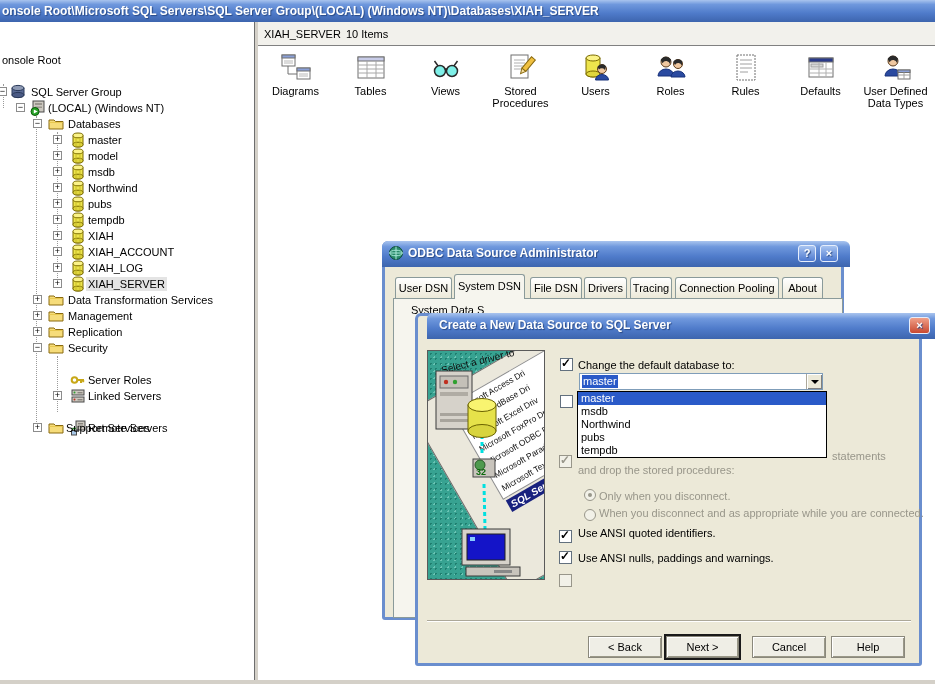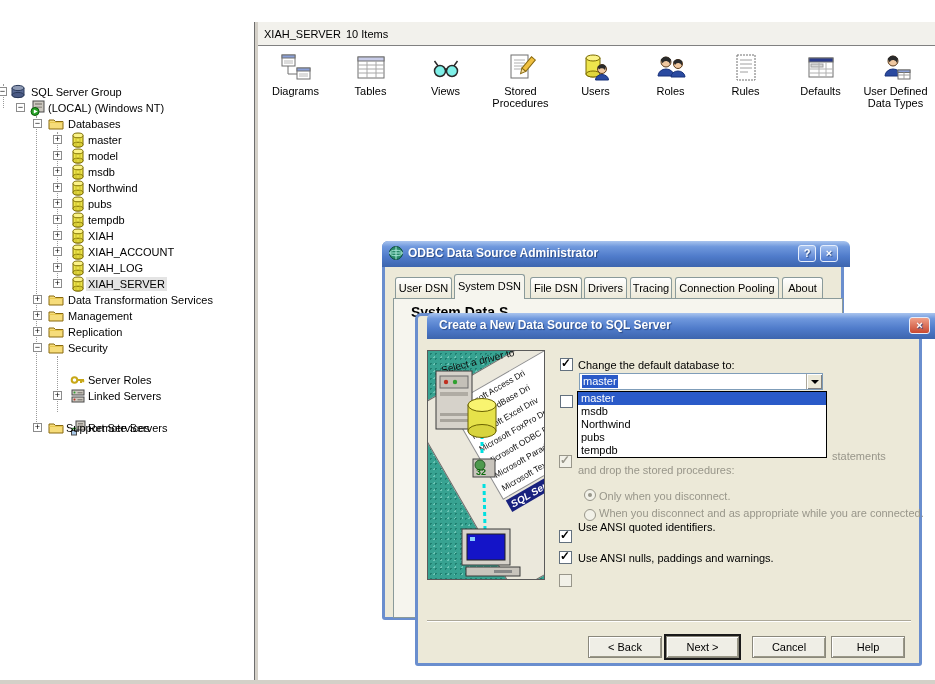--- a/index.html
+++ b/index.html
@@ -46,21 +46,21 @@
     color:#fff;font-weight:bold;font-size:11px;line-height:15px;text-align:center;
     background:linear-gradient(180deg,#a8c4f0,#4e7ad0);}
   .tb-btn.red{background:linear-gradient(180deg,#f0a088,#c84830);}
 
   
   .tab{position:absolute;height:21px;background:linear-gradient(#ffffff,#ece9d8);
     border:1px solid #8a9a9a;border-bottom:none;border-radius:3px 3px 0 0;
     text-align:center;line-height:20px;font-size:11px;}
   .tab.active{background:#f6f5ee;z-index:2;}
   .tab-page{position:absolute;background:#f6f5ee;border:1px solid #8a9a9a;}
-  .clip-label{position:absolute;font-size:14px;white-space:nowrap;font-weight:bold;}
+  .clip-label{position:absolute;font-size:11px;white-space:nowrap;}
 
   
   .cb{position:absolute;width:13px;height:13px;background:#fff;border:1px solid #62707e;}
   .cb .chk{position:absolute;left:0;top:-3px;font-size:12px;font-weight:bold;color:#000;}
   .cb.disabled{background:#f2f1e8;border-color:#98968a;}
   .cb.disabled .chk{color:#98968a;}
   .radio{position:absolute;width:12px;height:12px;border-radius:50%;background:#f2f1e8;border:1px solid #98968a;}
   .radio .dot{position:absolute;left:3px;top:3px;width:4px;height:4px;border-radius:50%;background:#98968a;}
   .lbl{position:absolute;font-size:11px;line-height:12px;white-space:nowrap;}
   .lbl.gray{color:#98968a;}
@@ -96,26 +96,32 @@
   .gline{font-size:8.5px;line-height:15px;white-space:nowrap;color:#101010;}
   .sql-badge{display:inline-block;background:#18217e;color:#fff;font-weight:bold;font-style:italic;
     font-size:10px;line-height:13px;padding:0 3px;margin:2px 0 0 2px;}
   .gfx-overlay{position:absolute;left:0;top:0;z-index:3;}
 </style>
 </head>
 <body>
 
 <div class="screen">
 
+  <div class="main-titlebar">
+    <span>onsole Root\Microsoft SQL Servers\SQL Server Group\(LOCAL) (Windows NT)\Databases\XIAH_SERVER</span>
+  </div>
 
   <div class="tree-pane" id="tree">
       <div class="tconn" style="left: 3px; top: 62px; height: 24px;"></div>
       <div class="tconn" style="left: 36px; top: 94px; height: 312px;"></div>
       <div class="tconn" style="left: 57px; top: 110px; height: 152px;"></div>
       <div class="tconn" style="left: 57px; top: 334px; height: 56px;"></div>
+      <div class="trow" style="top: 30px; width: 254px;">
+        <span class="tlab" style="left: 0px;">onsole Root</span>
+      </div>
       <div class="trow" style="top: 62px; width: 254px;">
         <div class="texp" style="left: -2px;">−</div>
         <span class="ticon" style="left: 10px;">
           <svg width="16" height="16" viewBox="0 0 16 16">
             <path d="M2 4 L2 11 A6 2.6 0 0 0 14 11 L14 4" fill="#5a6a94" stroke="#2a3a5a"></path>
             <ellipse cx="8" cy="11" rx="6" ry="2.6" fill="#4a5a84" stroke="#2a3a5a"></ellipse>
             <ellipse cx="8" cy="4" rx="6" ry="2.6" fill="#8e9ab4" stroke="#2a3a5a"></ellipse>
           </svg>
         </span>
         <span class="tlab" style="left: 29px;">SQL Server Group</span>
@@ -560,21 +566,21 @@
         <span class="dot"></span>
       </div>
     <div class="lbl gray" style="left:181px;top:174px;">Only when you disconnect.</div>
 
     <div class="radio" style="left:166px;top:193px;"></div>
     <div class="lbl gray wrap" style="left:181px;top:192px;width:332px;">When you disconnect and as appropriate while you are connected.</div>
 
     <div class="cb" style="left:141px;top:214px;">
         <span class="chk">✓</span>
       </div>
-    <div class="lbl" style="left:160px;top:205px;">Use ANSI quoted identifiers.</div>
+    <div class="lbl" style="left:160px;top:211px;">Use ANSI quoted identifiers.</div>
 
     <div class="cb" style="left:141px;top:235px;">
         <span class="chk">✓</span>
       </div>
     <div class="lbl" style="left:160px;top:236px;">Use ANSI nulls, paddings and warnings.</div>
 
     <div class="cb disabled" style="left:141px;top:258px;"></div>
 
     <div class="sepline" style="left:9px;top:304px;width:484px;"></div>
     <div id="wiz-buttons">

